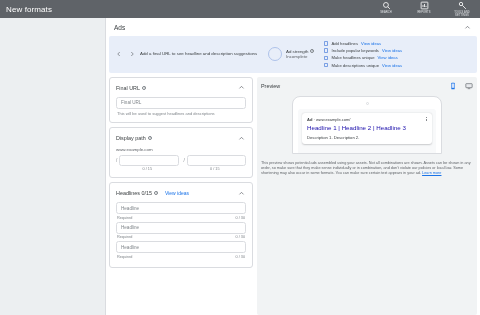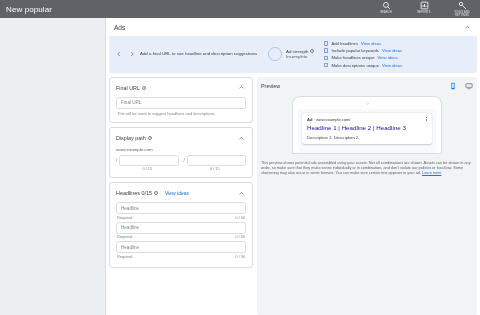--- a/index.html
+++ b/index.html
@@ -123,21 +123,21 @@
   .ad-kebab i { width: 1px; height: 1px; background: #5f6368; border-radius: 50%; display: block; }
   .ad-headline { font-size: 6.2px; color: #1a0dab; line-height: 8px; margin-bottom: 2.5px; }
   .ad-desc { font-size: 4.2px; color: #3c4043; }
   .pv-disclaimer { font-size: 3.8px; line-height: 5.2px; color: #5f6368; margin-top: 7px; }
   .pv-disclaimer a { color: #1a73e8; text-decoration: underline; cursor: pointer; }
 </style>
 </head>
 <body>
 
 <div class="topbar">
-  <div class="topbar-title">New popular</div>
+  <div class="topbar-title">New formats</div>
   <div class="topbar-actions">
     <div class="tb-action">
       <span>
         <svg viewBox="0 0 24 24" fill="none" stroke="#fff" stroke-width="2.2">
             <circle cx="10.5" cy="10.5" r="6.5"></circle>
             <line x1="15.5" y1="15.5" x2="21" y2="21"></line>
           </svg>
       </span>
       <span class="tb-label">SEARCH</span>
     </div>

